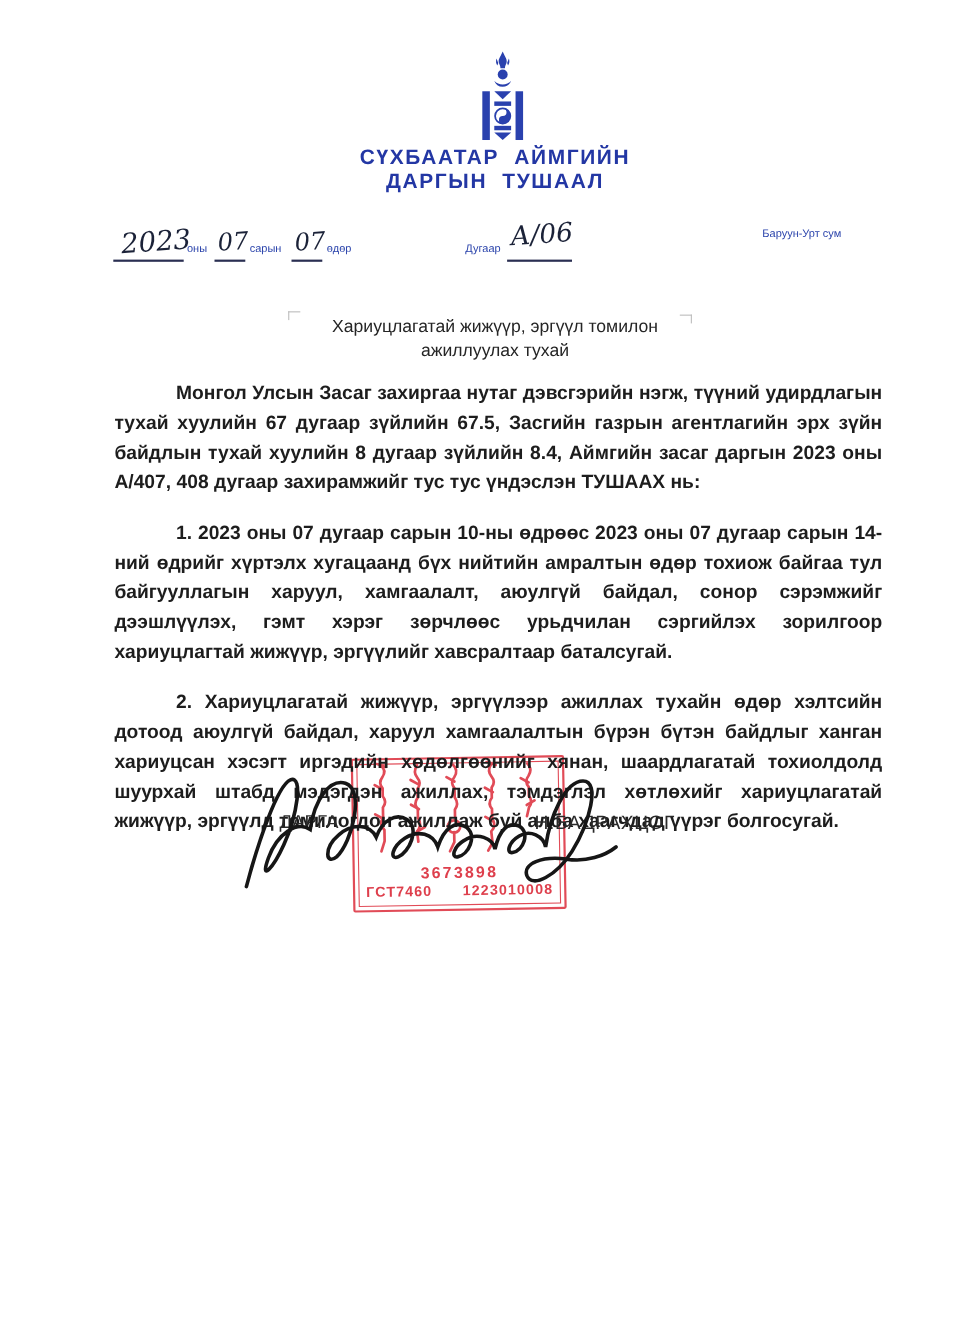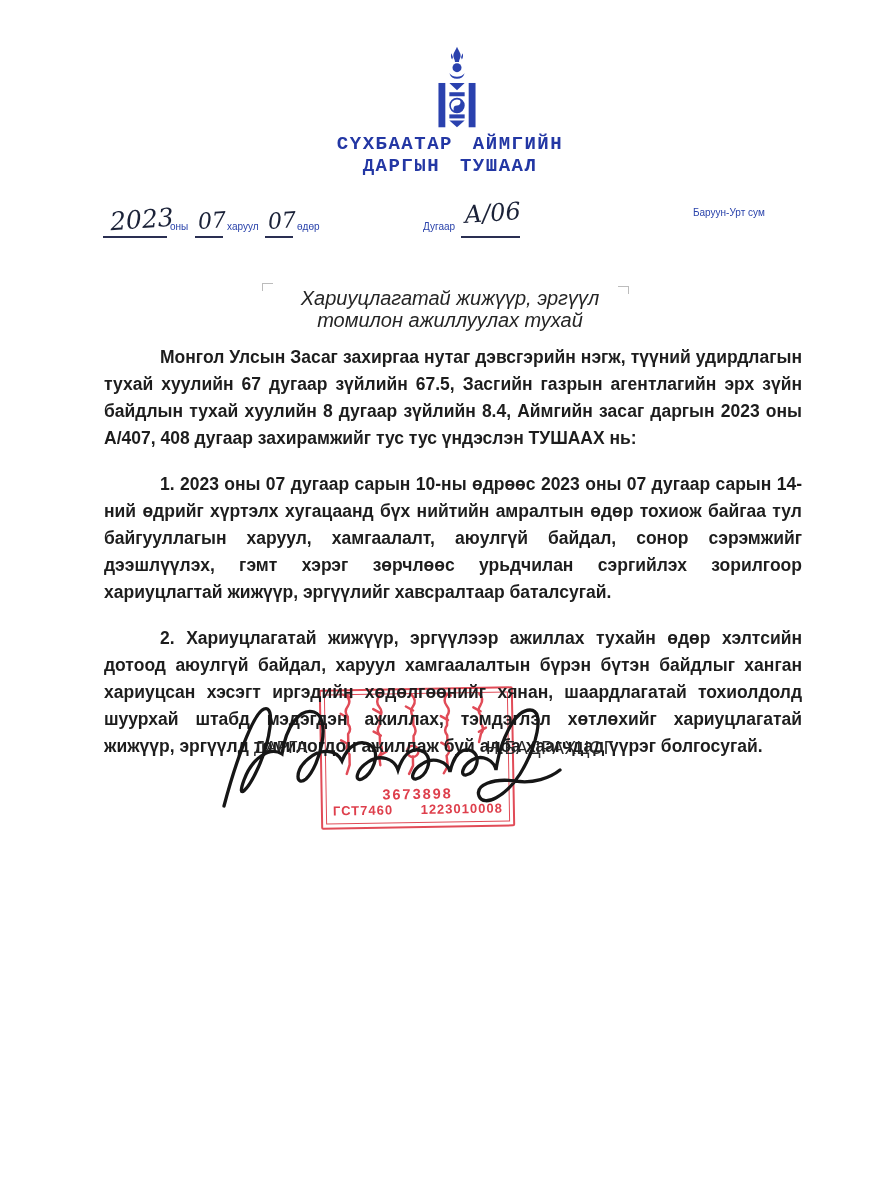--- a/index.html
+++ b/index.html
@@ -5,34 +5,34 @@
   html,body{margin:0;padding:0;background:#ffffff;}
   .page{
     position:relative;width:872px;height:1200px;background:#ffffff;overflow:hidden;
     font-family:"Liberation Sans","DejaVu Sans",sans-serif;color:#1d1d1d;
   }
   
   .emblem{position:absolute;left:428px;top:38px;width:58px;height:98px;}
   
   .org-head{
     position:absolute;left:200px;top:133px;width:500px;text-align:center;
-    font-family:Liberation Mono, monospace;font-weight:bold;
+    font-family:Liberation Sans, sans-serif;font-weight:bold;
     font-size:19px;line-height:22px;letter-spacing:1.5px;word-spacing:7px;color:#2337a4;
   }
   
   .meta-label{position:absolute;font-size:10px;color:#2a43ab;}
   .hand{
     position:absolute;font-family:"DejaVu Serif","Liberation Serif",serif;
     font-style:italic;font-weight:500;color:#1b2238;transform:rotate(-4deg);
   }
   .u{position:absolute;height:0;border-bottom:2px solid #2a2f52;}
   
   .subject{
     position:absolute;left:270px;top:287px;width:360px;text-align:center;
-    font-size:20px;line-height:22px;color:#252525;font-style:italic;
+    font-size:16px;line-height:22px;color:#252525;
   }
   .corner{position:absolute;width:10px;height:7px;}
   .corner.tl{left:262px;top:283px;border-left:1.5px solid #bcbcbc;border-top:1.5px solid #bcbcbc;}
   .corner.tr{left:618px;top:286px;border-right:1.5px solid #bcbcbc;border-top:1.5px solid #bcbcbc;}
   
   .body-text{position:absolute;left:104px;top:344px;width:698px;z-index:2;}
   .body-text p{
     margin:0 0 19px 0;font-size:17.5px;line-height:27px;text-align:justify;
     text-indent:56px;color:#1d1d1d;font-weight:bold;
   }
@@ -93,21 +93,21 @@
     <div>СҮХБААТАР АЙМГИЙН</div>
     <div>ДАРГЫН ТУШААЛ</div>
   </div>
 
   <span class="hand" style="left:110px;top:205px;font-size:25px;">2023</span>
   <div class="u" style="left:103px;top:236px;width:64px;"></div>
   <span class="meta-label" style="left:170px;top:221px;">оны</span>
 
   <span class="hand" style="left:198px;top:208px;font-size:22px;">07</span>
   <div class="u" style="left:195px;top:236px;width:28px;"></div>
-  <span class="meta-label" style="left:227px;top:221px;">харуул</span>
+  <span class="meta-label" style="left:227px;top:221px;">сарын</span>
 
   <span class="hand" style="left:268px;top:208px;font-size:22px;">07</span>
   <div class="u" style="left:265px;top:236px;width:28px;"></div>
   <span class="meta-label" style="left:297px;top:221px;text-align:center;">өдөр</span>
 
   <span class="meta-label" style="left:423px;top:221px;">Дугаар</span>
   <span class="hand" style="left:464px;top:199px;font-size:24px;">А/06</span>
   <div class="u" style="left:461px;top:236px;width:59px;"></div>
 
   <span class="meta-label" style="left:693px;top:207px;">Баруун-Урт сум</span>

